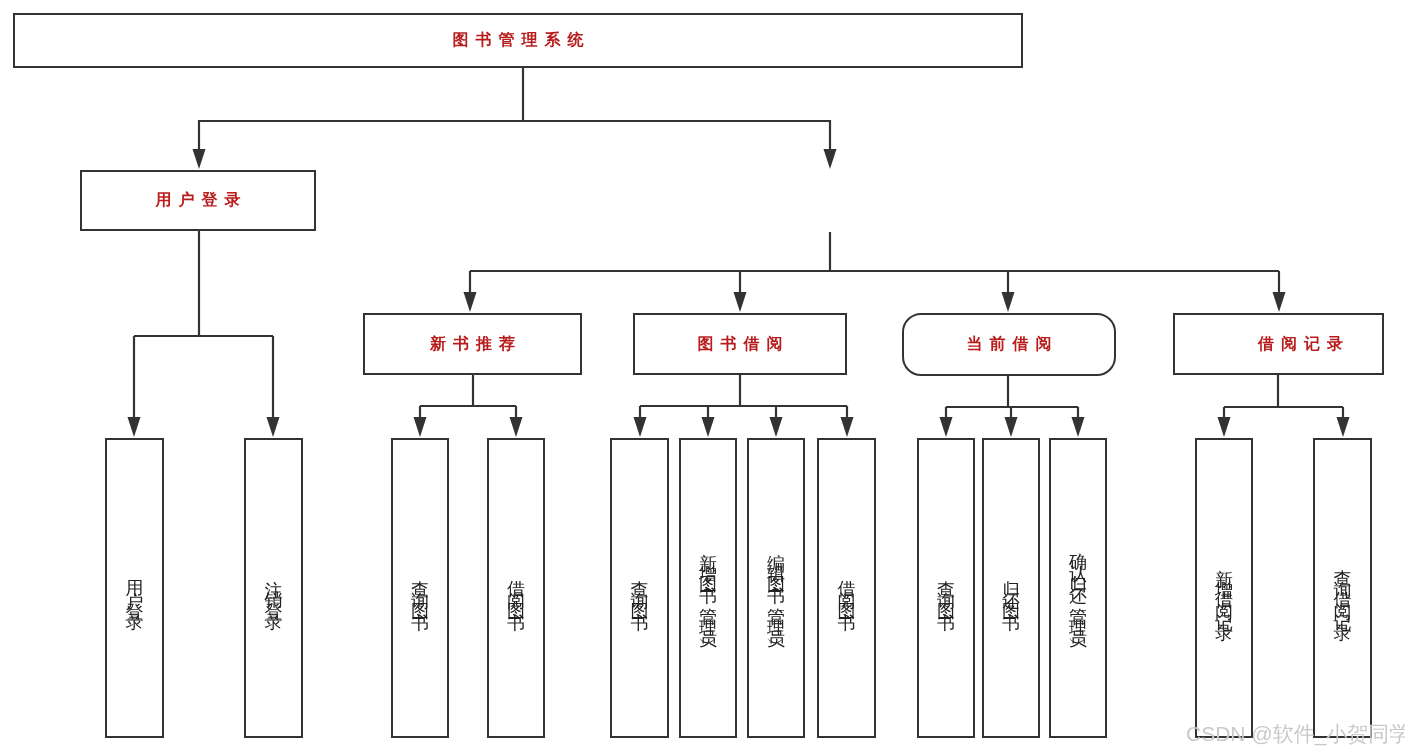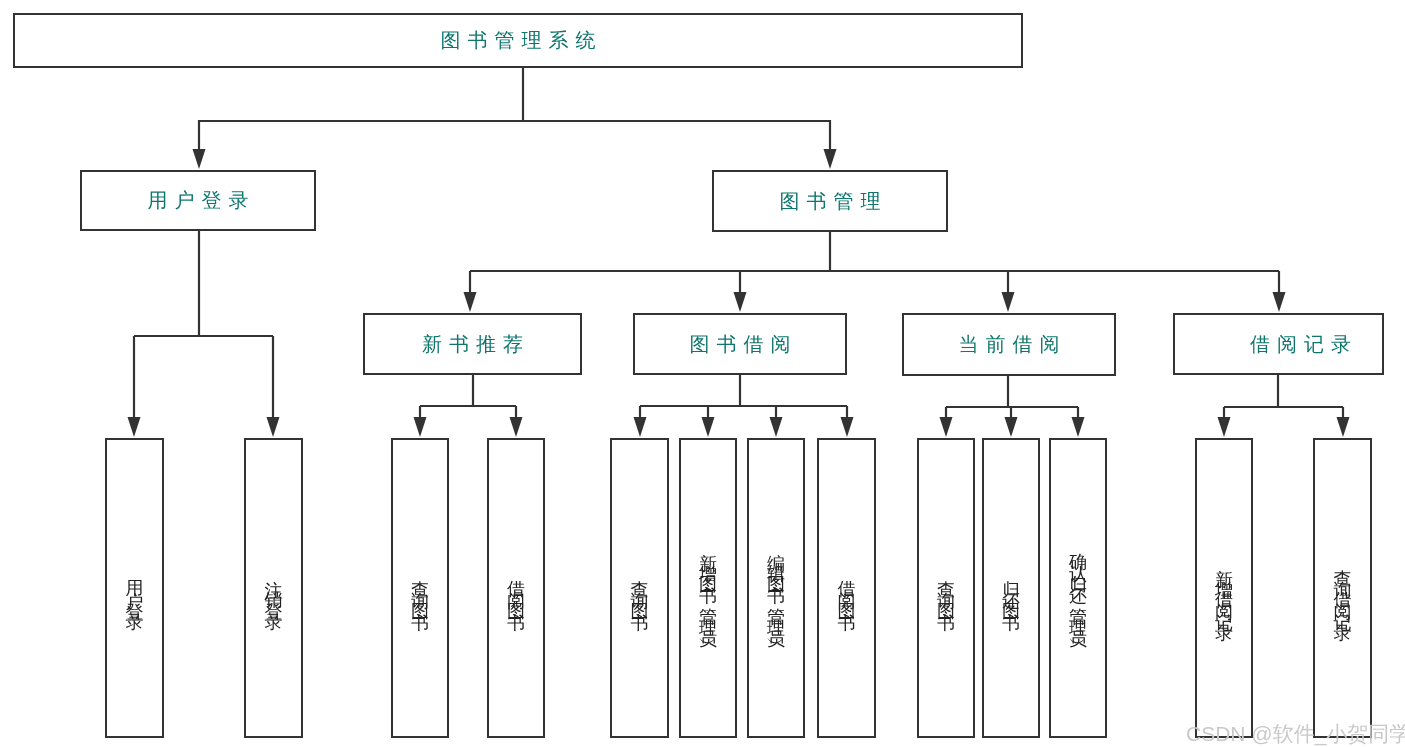--- a/index.html
+++ b/index.html
@@ -25,25 +25,26 @@
     position: absolute;
     box-sizing: border-box;
     border: 2.5px solid #333333;
     background: #ffffff;
     display: flex;
     align-items: center;
     justify-content: center;
     color: #222222;
   }
   .hlabel {
-    font-size: 20px;
+    font-size: 16px;
     letter-spacing: 7px;
     text-indent: 7px;
     white-space: nowrap;
-    color: #0f766e;
+    color: #b91c1c;
+    font-weight: bold;
   }
   .leaf .vlabel {
     writing-mode: vertical-rl;
     text-orientation: mixed;
     font-size: 18px;
     letter-spacing: 11px;
     color: #222222;
     white-space: nowrap;
   }
   .watermark {
@@ -94,31 +95,28 @@
     </g>
   </svg>
 
   <div class="box" style="left:13px; top:13px; width:1010px; height:55px;">
     <span class="hlabel">图书管理系统</span>
   </div>
 
   <div class="box" style="left:80px; top:170px; width:236px; height:61px;">
     <span class="hlabel">用户登录</span>
   </div>
-  <div class="box" style="left:712px; top:170px; width:236px; height:62px;">
-    <span class="hlabel">图书管理</span>
-  </div>
 
   <div class="box" style="left:633px; top:313px; width:214px; height:62px;">
     <span class="hlabel">图书借阅</span>
   </div>
   <div class="box" style="left:363px; top:313px; width:219px; height:62px;">
     <span class="hlabel">新书推荐</span>
   </div>
-  <div class="box" style="left:902px; top:313px; width:214px; height:63px;">
+  <div class="box" style="left:902px; top:313px; width:214px; height:63px;border-radius:19px;">
     <span class="hlabel">当前借阅</span>
   </div>
   <div class="box" style="left:1173px; top:313px; width:211px; height:62px;padding-left:44px;">
     <span class="hlabel">借阅记录</span>
   </div>
 
   <div class="box leaf" style="left:105px; top:438px; width:59px; height:300px;">
     <span class="vlabel">用户登录</span>
   </div>
   <div class="box leaf" style="left:244px; top:438px; width:59px; height:300px;">

